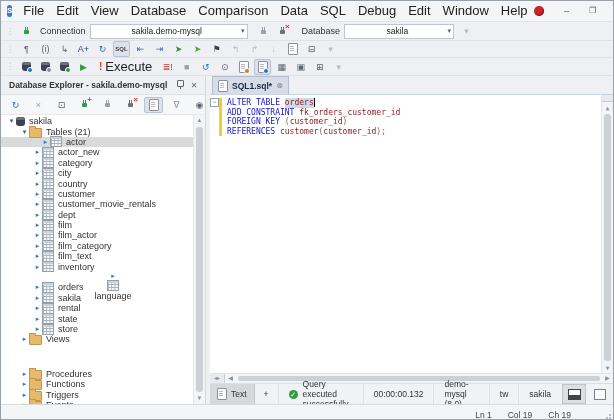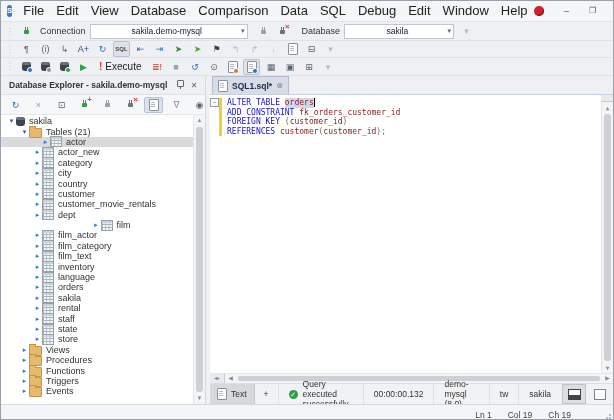--- a/index.html
+++ b/index.html
@@ -19,21 +19,21 @@
   .selectbox{display:flex;align-items:center;background:#fff;border:1px solid #c2c6cc;height:13px;font-size:8.5px;color:#222;padding:0 2px 0 6px;}
   .selectbox .sel-text{flex:1;text-align:center;}
   .selectbox .dd{color:#666;font-size:7px;margin-left:4px;}
   .sb-conn{width:148px;}.sb-db{width:100px;}
   .tbi{display:inline-flex;align-items:center;justify-content:center;min-width:15px;height:14px;margin:0 1px;font-size:9px;color:#5a6470;border:1px solid transparent;border-radius:2px;}
   .tbi.active{background:#dde2ea;border-color:#b9c2d2;}
   .tbi.dis{color:#b8bcc2;}
   .tbi.smalltxt{font-size:6px;font-weight:700;}
   .exec-btn{display:inline-flex;align-items:center;height:14px;margin:0 2px;padding:0 4px;border-radius:2px;}
   .exec-bang{color:#d43a2f;font-weight:700;font-size:10px;margin-right:3px;}
-  .exec-text{font-size:10px;color:#222;}
+  .exec-text{font-size:13px;color:#222;}
   
   .ci{display:inline-block;position:relative;}
   .k-db{width:9px;height:9px;background:#3c434e;border-radius:3px;}
   .k-db::before{content:"";position:absolute;left:0;right:0;top:0;height:3px;background:#6a727e;border-radius:50%;}
   .k-doc{width:8px;height:10px;background:#fdfdfd;border:1px solid #8a9098;border-radius:1px;}
   .k-doc::before{content:"";position:absolute;left:1px;top:2px;width:4px;height:1px;background:#b8bcc2;box-shadow:0 2px 0 #b8bcc2,0 4px 0 #b8bcc2;}
   .dot{position:absolute;right:-2px;bottom:-2px;width:4px;height:4px;border-radius:50%;border:1px solid #fff;}
   .xb{position:absolute;right:-3px;top:-5px;font:700 8px "Liberation Sans",sans-serif;}
   .k-plug{width:9px;height:9px;color:#2f9e44;}
   .k-plug::before{content:"";position:absolute;left:2px;top:3px;width:5px;height:4px;background:currentColor;border-radius:1px;}
@@ -315,21 +315,21 @@
             <div class="trow" style="padding-left: 32px;">
               <span class="arrow">▸</span>
               <i class="ci k-grid"></i>
               <span class="tlabel">customer_movie_rentals</span>
             </div>
             <div class="trow" style="padding-left: 32px;">
               <span class="arrow">▸</span>
               <i class="ci k-grid"></i>
               <span class="tlabel">dept</span>
             </div>
-            <div class="trow" style="padding-left: 32px; justify-content: center;">
+            <div class="trow" style="padding-left: 32px;">
               <span class="arrow">▸</span>
               <i class="ci k-grid"></i>
               <span class="tlabel">film</span>
             </div>
             <div class="trow" style="padding-left: 32px;">
               <span class="arrow">▸</span>
               <i class="ci k-grid"></i>
               <span class="tlabel">film_actor</span>
             </div>
             <div class="trow" style="padding-left: 32px;">
@@ -340,21 +340,21 @@
             <div class="trow" style="padding-left: 32px;">
               <span class="arrow">▸</span>
               <i class="ci k-grid"></i>
               <span class="tlabel">film_text</span>
             </div>
             <div class="trow" style="padding-left: 32px;">
               <span class="arrow">▸</span>
               <i class="ci k-grid"></i>
               <span class="tlabel">inventory</span>
             </div>
-            <div class="trow" style="padding-left: 32px;">
+            <div class="trow" style="padding-left: 32px; flex-direction: column;">
               <span class="arrow">▸</span>
               <i class="ci k-grid"></i>
               <span class="tlabel">language</span>
             </div>
             <div class="trow" style="padding-left: 32px;">
               <span class="arrow">▸</span>
               <i class="ci k-grid"></i>
               <span class="tlabel">orders</span>
             </div>
             <div class="trow" style="padding-left: 32px;">
@@ -363,38 +363,33 @@
               <span class="tlabel">sakila</span>
             </div>
             <div class="trow" style="padding-left: 32px;">
               <span class="arrow">▸</span>
               <i class="ci k-grid"></i>
               <span class="tlabel">rental</span>
             </div>
             <div class="trow" style="padding-left: 32px;">
               <span class="arrow">▸</span>
               <i class="ci k-grid"></i>
-              <span class="tlabel">staff</span>
-            </div>
-            <div class="trow" style="padding-left: 32px;">
-              <span class="arrow">▸</span>
-              <i class="ci k-grid"></i>
               <span class="tlabel">state</span>
             </div>
             <div class="trow" style="padding-left: 32px;">
               <span class="arrow">▸</span>
               <i class="ci k-grid"></i>
               <span class="tlabel">store</span>
             </div>
             <div class="trow" style="padding-left: 19px;">
               <span class="arrow">▸</span>
               <i class="ci k-folder"></i>
               <span class="tlabel">Views</span>
             </div>
-            <div class="trow" style="padding-left: 19px;">
+            <div class="trow" style="padding-left: 19px; margin-top: 24px;">
               <span class="arrow">▸</span>
               <i class="ci k-folder"></i>
               <span class="tlabel">Procedures</span>
             </div>
             <div class="trow" style="padding-left: 19px;">
               <span class="arrow">▸</span>
               <i class="ci k-folder"></i>
               <span class="tlabel">Functions</span>
             </div>
             <div class="trow" style="padding-left: 19px;">

